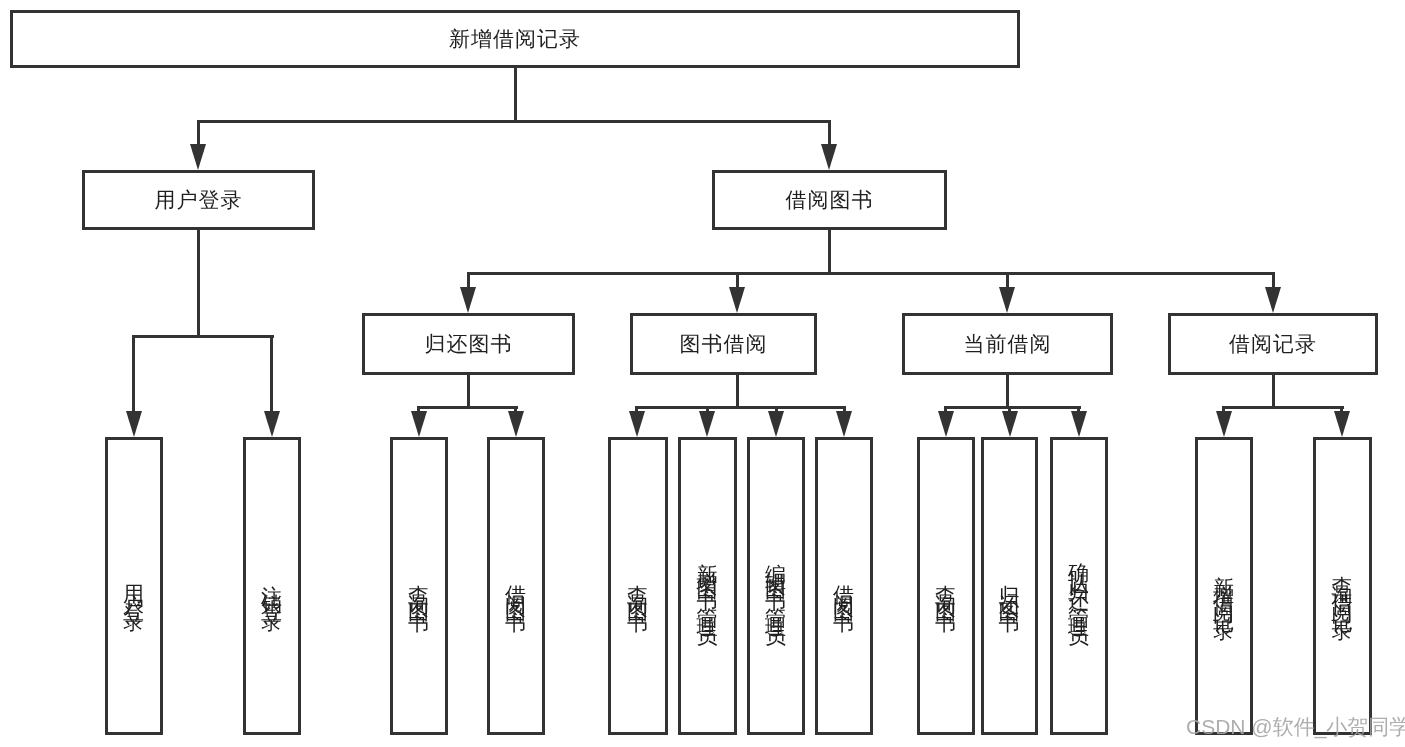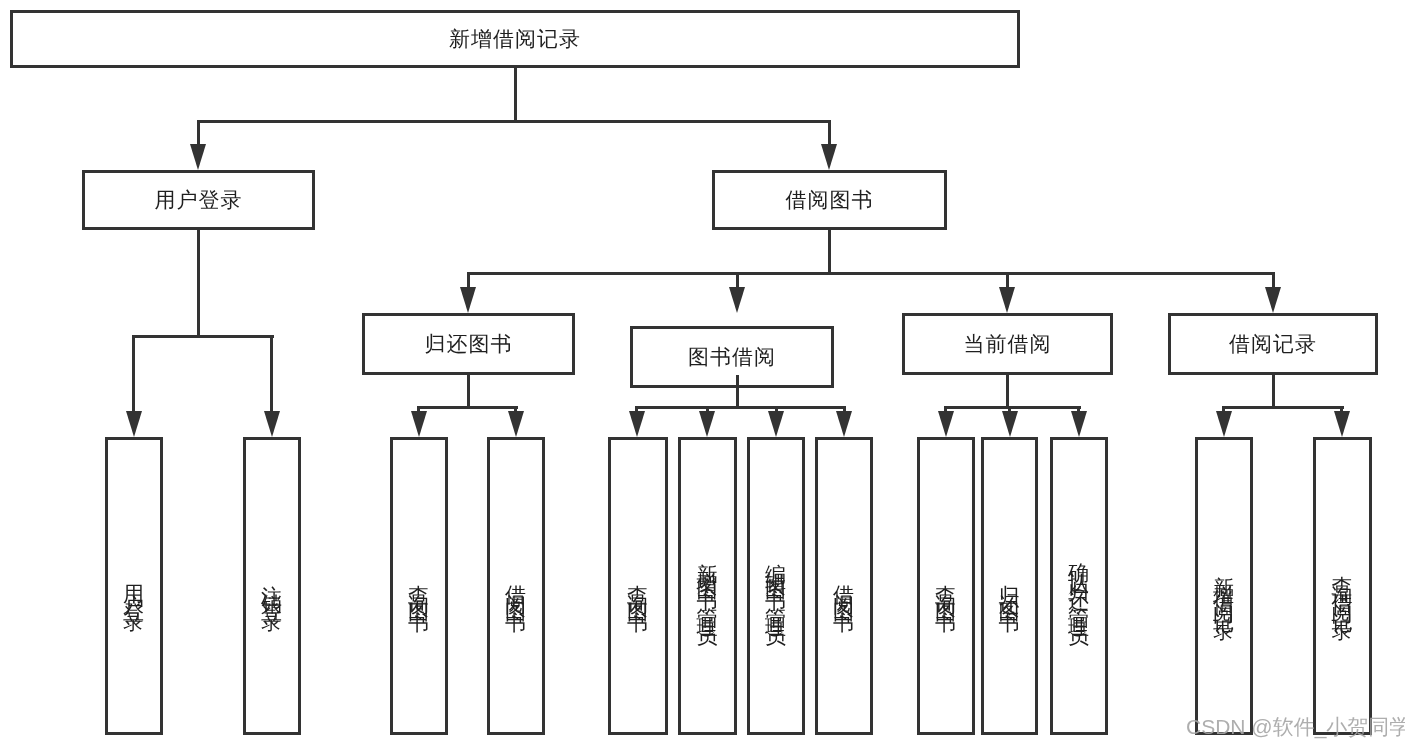--- a/index.html
+++ b/index.html
@@ -94,21 +94,21 @@
   <div class="vl" style="left:736px;top:272px;height:17px"></div>
   <div class="ar" style="left:729px;top:287px"></div>
   <div class="vl" style="left:1006px;top:272px;height:17px"></div>
   <div class="ar" style="left:999px;top:287px"></div>
   <div class="vl" style="left:1272px;top:272px;height:17px"></div>
   <div class="ar" style="left:1265px;top:287px"></div>
 
   <div class="box" style="left:362px;top:313px;width:213px;height:62px">
     <span>归还图书</span>
   </div>
-  <div class="box" style="left:630px;top:326px;width:204px;height:62px">
+  <div class="box" style="left:630px;top:313px;width:187px;height:62px">
     <span>图书借阅</span>
   </div>
   <div class="box" style="left:1168px;top:313px;width:210px;height:62px">
     <span>借阅记录</span>
   </div>
   <div class="box" style="left:902px;top:313px;width:211px;height:62px">
     <span>当前借阅</span>
   </div>
 
   <div class="vl" style="left:467px;top:375px;height:34px"></div>

